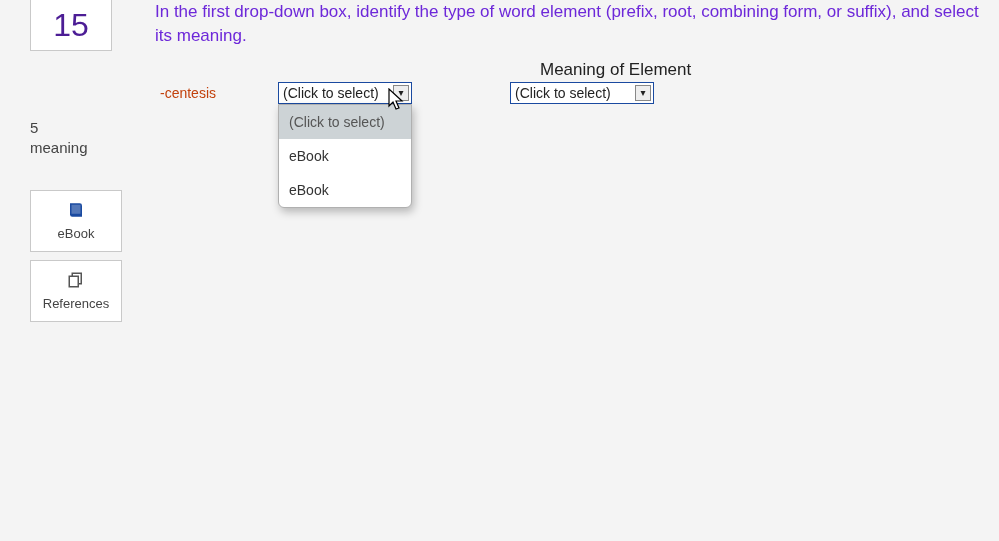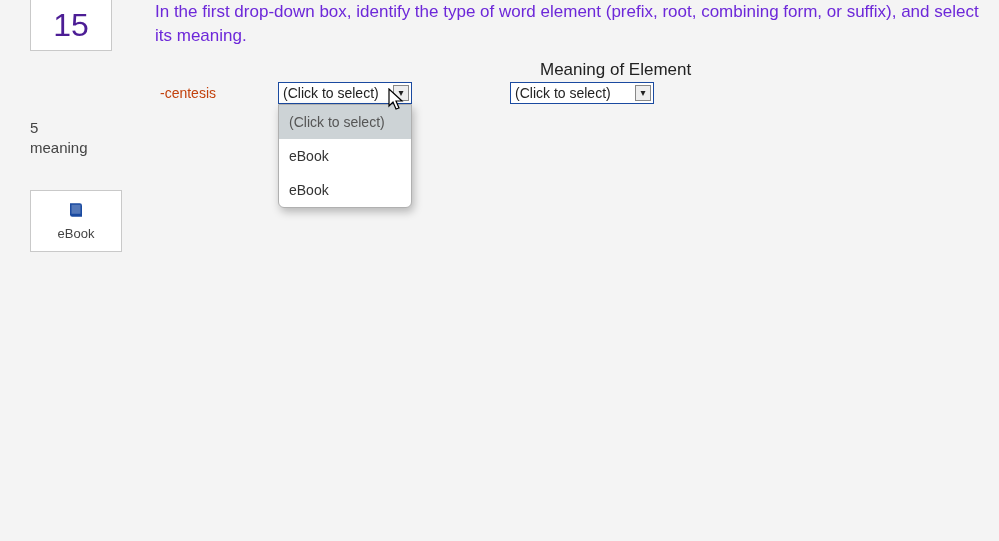--- a/index.html
+++ b/index.html
@@ -44,20 +44,29 @@
 
   <div class="side-btn ebook-btn">
     <span class="ic">
       <svg width="18" height="18" viewBox="0 0 24 24">
           <path fill="#1a4aa0" d="M4 3h13a3 3 0 0 1 3 3v15H7a3 3 0 0 1-3-3V3z"></path>
           <path fill="#fff" d="M6 5h12v12H6z" opacity=".25"></path>
         </svg>
     </span>
     <span>eBook</span>
   </div>
+  <div class="side-btn ref-btn">
+    <span class="ic">
+      <svg width="18" height="18" viewBox="0 0 24 24">
+          <rect x="7" y="3" width="12" height="14" fill="none" stroke="#555" stroke-width="2"></rect>
+          <rect x="3" y="7" width="12" height="14" fill="#fff" stroke="#555" stroke-width="2"></rect>
+        </svg>
+    </span>
+    <span>References</span>
+  </div>
 
   <div class="instr">In the first drop-down box, identify the type of word element (prefix, root, combining form, or suffix), and select its meaning.</div>
 
   <div class="col-head head-meaning">Meaning of Element</div>
 
   <div class="term">-centesis</div>
 
   <div class="sel sel-type">
     <span>(Click to select)</span>
     <span class="caret">▾</span>

